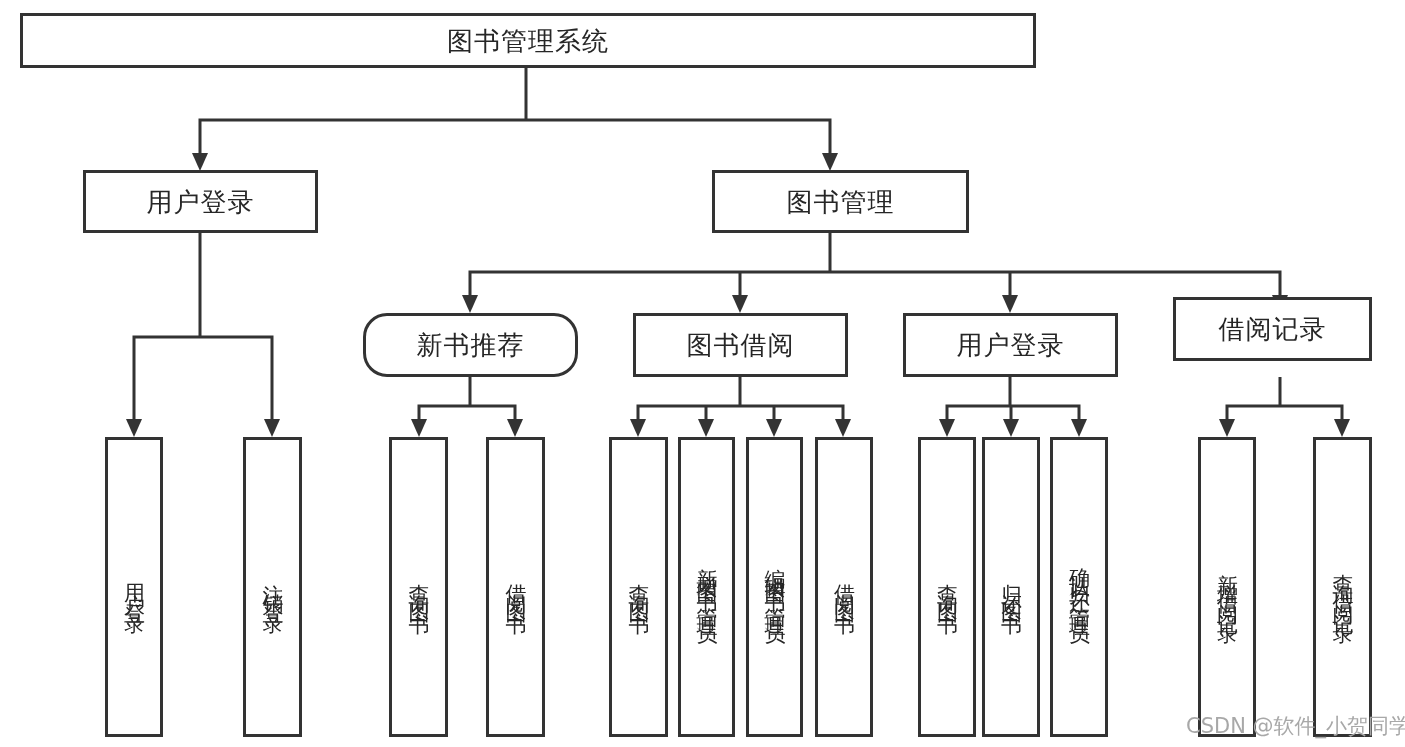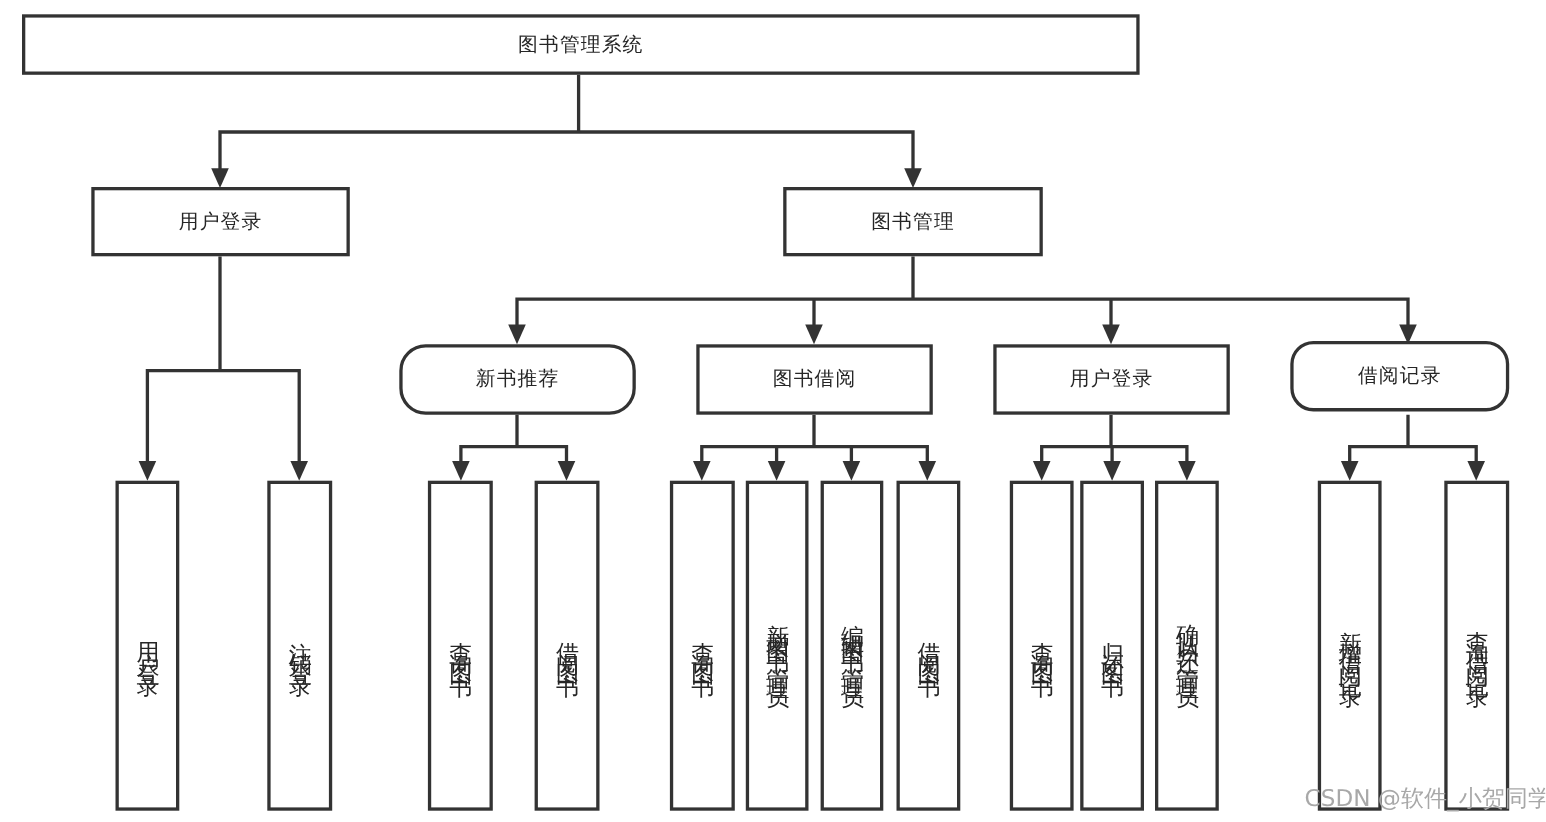--- a/index.html
+++ b/index.html
@@ -31,21 +31,21 @@
   .box {
     position: absolute;
     background: var(--box-fill);
     border: 3px solid var(--line);
     display: flex;
     align-items: center;
     justify-content: center;
     text-align: center;
   }
   .hlabel {
-    font-size: 18px;
+    font-size: 26px;
     letter-spacing: 1px;
     line-height: 1;
     white-space: nowrap;
   }
   .leaf { z-index: 2; }
   .vtext {
     writing-mode: vertical-rl;
     text-orientation: mixed;
     font-size: 21px;
     line-height: 1;
@@ -105,34 +105,34 @@
     <polygon points="1334,419 1350,419 1342,437"></polygon>
   </svg>
 
   <div class="box" style="left:20px; top:13px; width:1016px; height:55px;">
     <span class="hlabel">图书管理系统</span>
   </div>
 
   <div class="box" style="left:83px; top:170px; width:235px; height:63px;">
     <span class="hlabel">用户登录</span>
   </div>
-  <div class="box" style="left:712px; top:170px; width:236px; height:63px;">
+  <div class="box" style="left:712px; top:170px; width:257px; height:63px;">
     <span class="hlabel">图书管理</span>
   </div>
 
   <div class="box" style="left:363px; top:313px; width:215px; height:64px;border-radius:24px;">
     <span class="hlabel">新书推荐</span>
   </div>
   <div class="box" style="left:633px; top:313px; width:215px; height:64px;">
     <span class="hlabel">图书借阅</span>
   </div>
   <div class="box" style="left:903px; top:313px; width:215px; height:64px;">
     <span class="hlabel">用户登录</span>
   </div>
-  <div class="box" style="left:1173px; top:310px; width:199px; height:64px;border-radius:21px;">
+  <div class="box" style="left:1173px; top:297px; width:199px; height:64px;">
     <span class="hlabel">借阅记录</span>
   </div>
 
   <div class="box leaf" style="left:105px; top:437px; width:58px; height:300px;">
     <span class="vtext">用户登录</span>
   </div>
   <div class="box leaf" style="left:243px; top:437px; width:59px; height:300px;">
     <span class="vtext">注销登录</span>
   </div>
 

